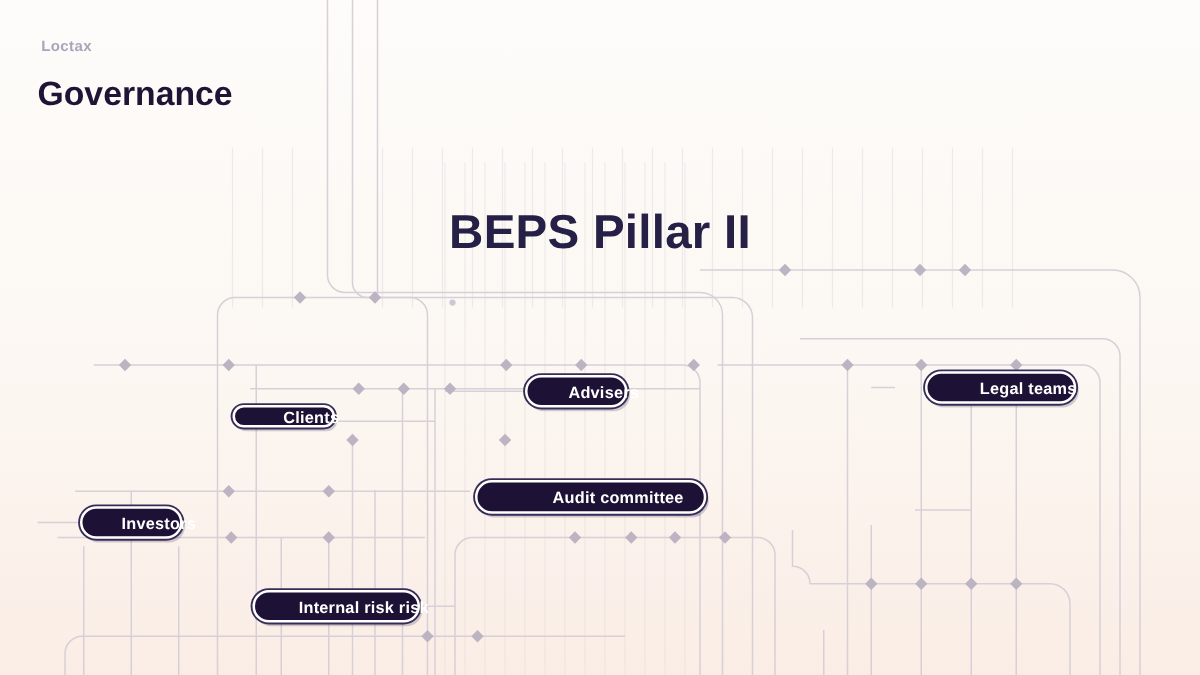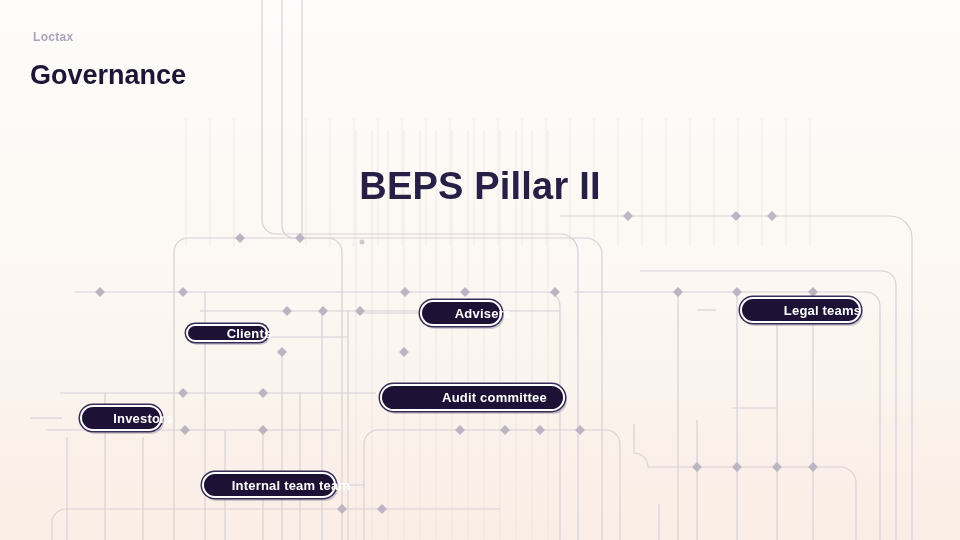--- a/index.html
+++ b/index.html
@@ -33,21 +33,21 @@
     background:#1D1235;
     border:2px solid #FFFFFF;
     border-radius:15px;
     box-shadow:0 0 0 1.5px #372C58, 2px 3px 0 0 rgba(55,44,88,.22);
     color:#FFFFFF;
     display:flex;align-items:center;justify-content:center;
     font-size:13px;font-weight:700;letter-spacing:.2px;
     white-space:nowrap;
     padding-left:44px;
   }
-  .pill-investors{left:64px;top:405px;width:82px;height:26px;margin-left:16px;}
+  .pill-investors{left:64px;top:405px;width:82px;height:26px;}
   .pill-clients{left:186px;top:324px;width:82px;height:18px;}
   .pill-internal-risk-team{left:202px;top:472px;width:134px;height:26px;}
   .pill-advisers{left:420px;top:300px;width:82px;height:26px;}
   .pill-audit-committee{left:380px;top:384px;width:185px;height:27px;}
   .pill-legal-teams{left:718px;top:297px;width:121px;height:26px;margin-left:22px;}
   .pill-finance-teams{left:610px;top:394px;width:120px;height:27px;}
   .pill-external-auditor{left:655px;top:476px;width:161px;height:28px;}
 </style>
 </head>
 <body>
@@ -185,21 +185,21 @@
 
   <div class="diagram-title">BEPS Pillar II</div>
 
   <div class="pill pill-investors">
     <span>Investors</span>
   </div>
   <div class="pill pill-clients">
     <span>Clients</span>
   </div>
   <div class="pill pill-internal-risk-team">
-    <span>Internal team team</span>
+    <span>Internal risk risk</span>
   </div>
   <div class="pill pill-advisers">
     <span>Advisers</span>
   </div>
   <div class="pill pill-audit-committee">
     <span>Audit committee</span>
   </div>
   <div class="pill pill-legal-teams">
     <span>Legal teams</span>
   </div>

